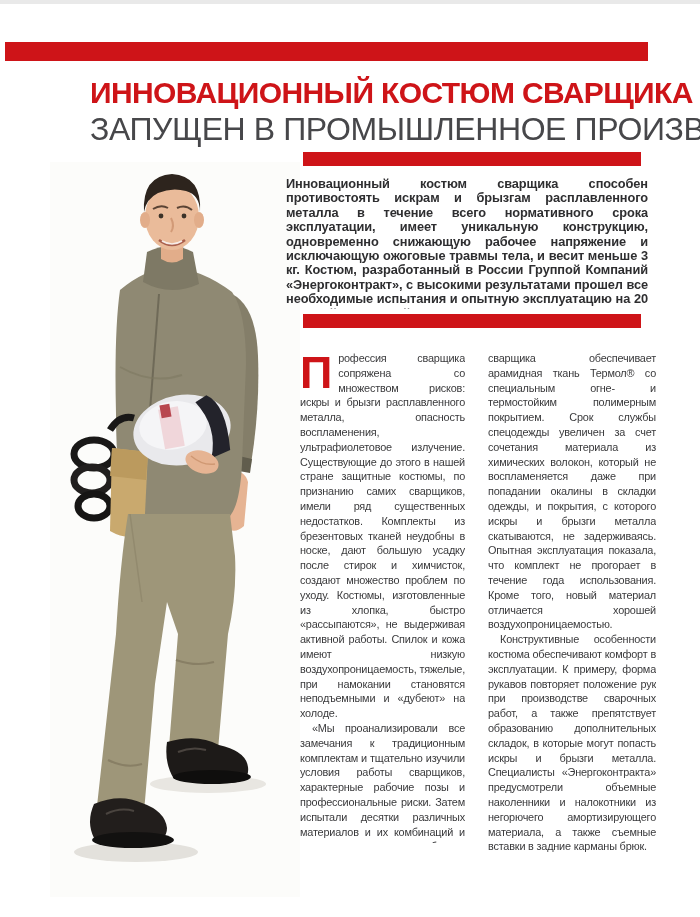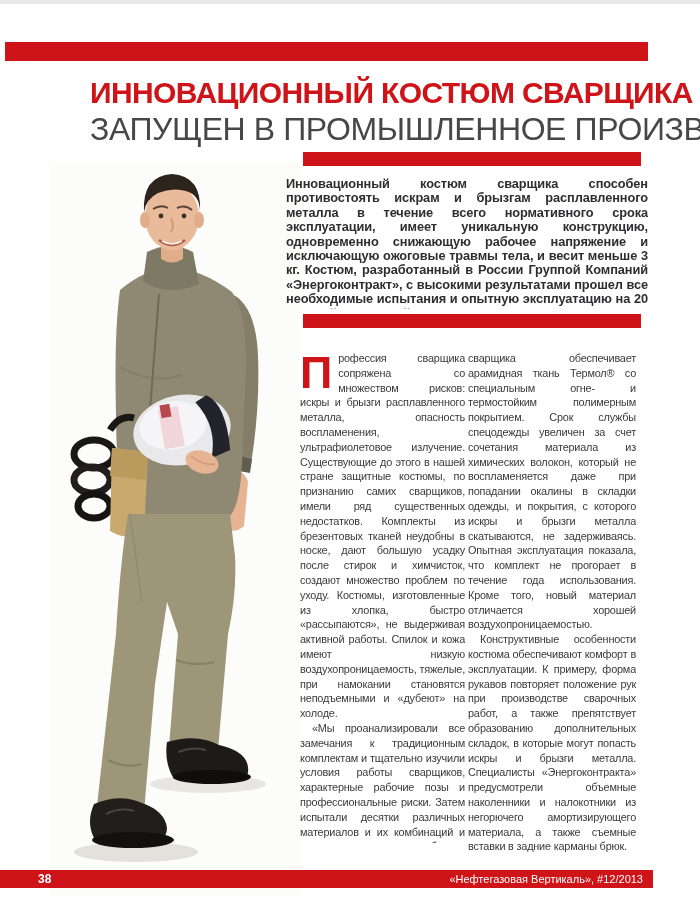--- a/index.html
+++ b/index.html
@@ -31,21 +31,21 @@
     color:#2e2e30;letter-spacing:-0.1px;
   }
   .col{
     position:absolute;top:347px;overflow:hidden;
     font-size:10.9px;line-height:14.8px;text-align:justify;
     color:var(--body-text);letter-spacing:-0.2px;
   }
   .col p{margin:0;}
   .col p + p{text-indent:12px;}
   .col-left{left:300px;width:165px;height:492px;}
-  .col-right{left:468px;width:168px;height:502px;}
+  .col-right{left:488px;width:168px;height:502px;}
   .dropcap{
     float:left;color:var(--red);font-weight:bold;
     font-size:45px;line-height:37px;padding:3px 6px 2px 0;
   }
   .footer-bar{
     position:absolute;left:0;top:866px;width:653px;height:18px;background:var(--red);
     display:flex;align-items:center;justify-content:space-between;
     padding:0 10px 0 38px;box-sizing:border-box;color:#ffffff;
   }
   .footer-page{font-size:12px;font-weight:bold;}
@@ -140,18 +140,14 @@
     <p>«Мы проанализировали все замечания к традиционным комплектам и тщательно изучили условия работы сварщиков, характерные рабочие позы и профессиональные риски. Затем испытали десятки различных материалов и их комбинаций и тщательно проработали конструкцию костюма. Найденное в итоге решение обеспечило принципиально новый уровень безопасности и комфорта», - рассказывает директор по продуктовой стратегии ГК «Энергоконтракт» Анастасия Игнатова.</p>
 
   </div>
 
   <div class="col col-right">
     <p>сварщика обеспечивает арамидная ткань Термол® со специальным огне- и термостойким полимерным покрытием. Срок службы спецодежды увеличен за счет сочетания материала из химических волокон, который не воспламеняется даже при попадании окалины в складки одежды, и покрытия, с которого искры и брызги металла скатываются, не задерживаясь. Опытная эксплуатация показала, что комплект не прогорает в течение года использования. Кроме того, новый материал отличается хорошей воздухопроницаемостью.</p>
     <p>Конструктивные особенности костюма обеспечивают комфорт в эксплуатации. К примеру, форма рукавов повторяет положение рук при производстве сварочных работ, а также препятствует образованию дополнительных складок, в которые могут попасть искры и брызги металла. Специалисты «Энергоконтракта» предусмотрели объемные наколенники и налокотники из негорючего амортизирующего материала, а также съемные вставки в задние карманы брюк.</p>
 
   </div>
 
-  <div class="footer-bar">
-    <span class="footer-page">38</span>
-    <span class="footer-journal">«Нефтегазовая Вертикаль», #12/2013</span>
-  </div>
 
 </div>
 
 </body></html>

